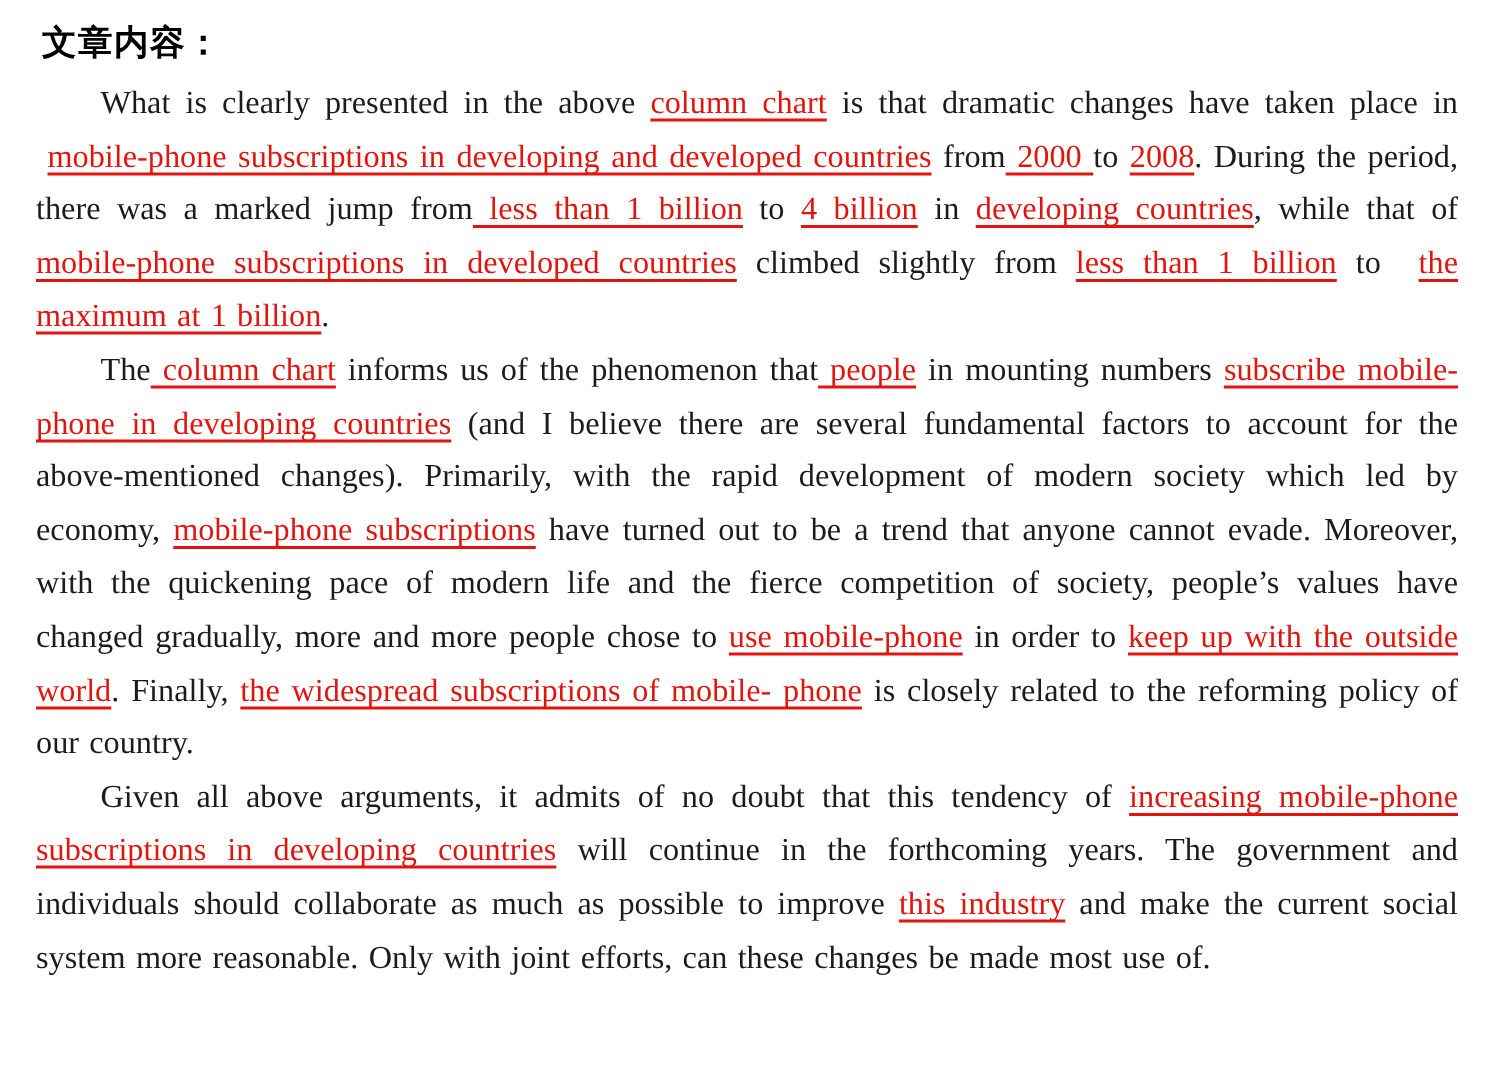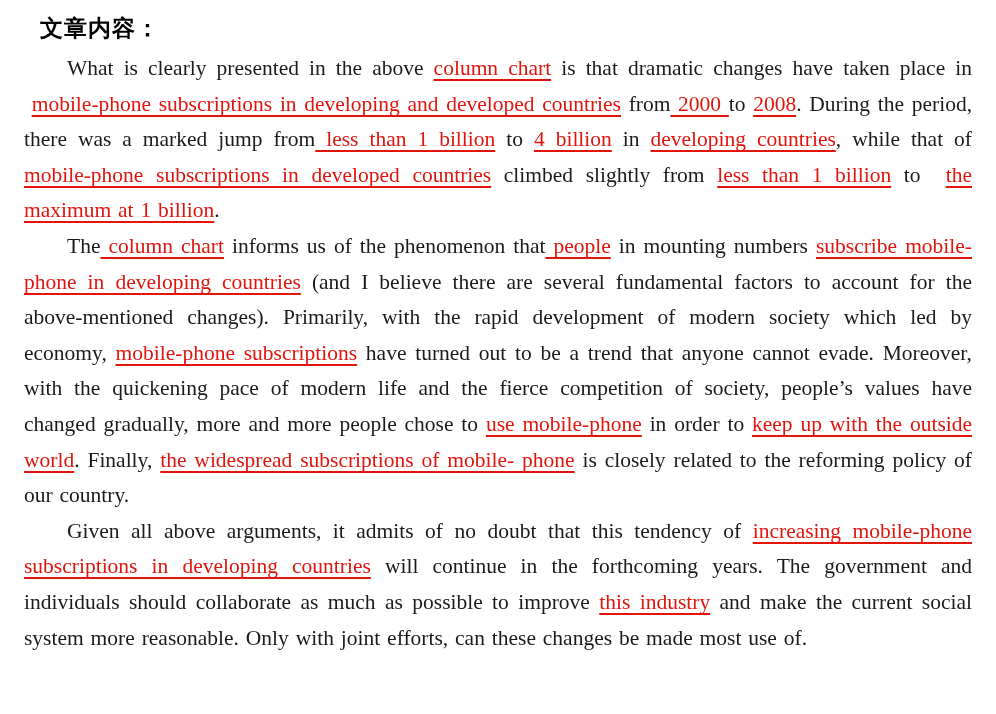--- a/index.html
+++ b/index.html
@@ -12,21 +12,21 @@
     background: #ffffff;
     font-family: "Liberation Serif", serif;
     color: var(--ink);
     overflow: hidden;
   }
   .header {
     font-family: "Liberation Sans", "DejaVu Sans", sans-serif;
     font-size: 23px;
     font-weight: 700;
     color: #000000;
-    margin: 0 0 7px 16px;
+    margin: 0 0 7px 4px;
     letter-spacing: 1px;
   }
   .para {
     margin: 0;
     font-size: 21.5px;
     line-height: 35.6px;
     text-align: justify;
     text-indent: 43px;
     word-spacing: 1.5px;
   }

